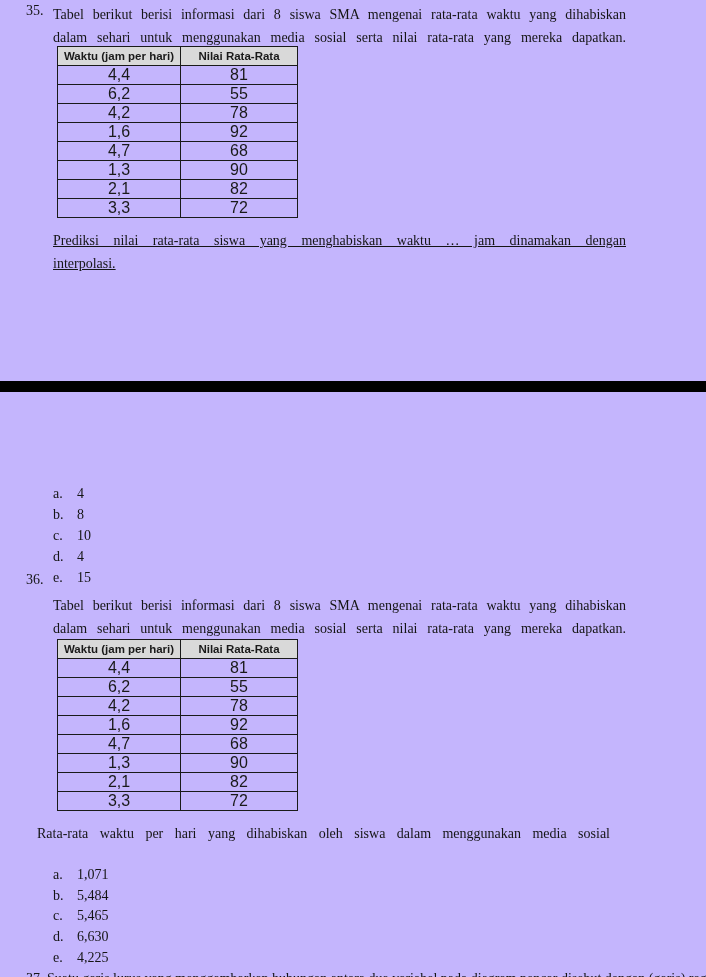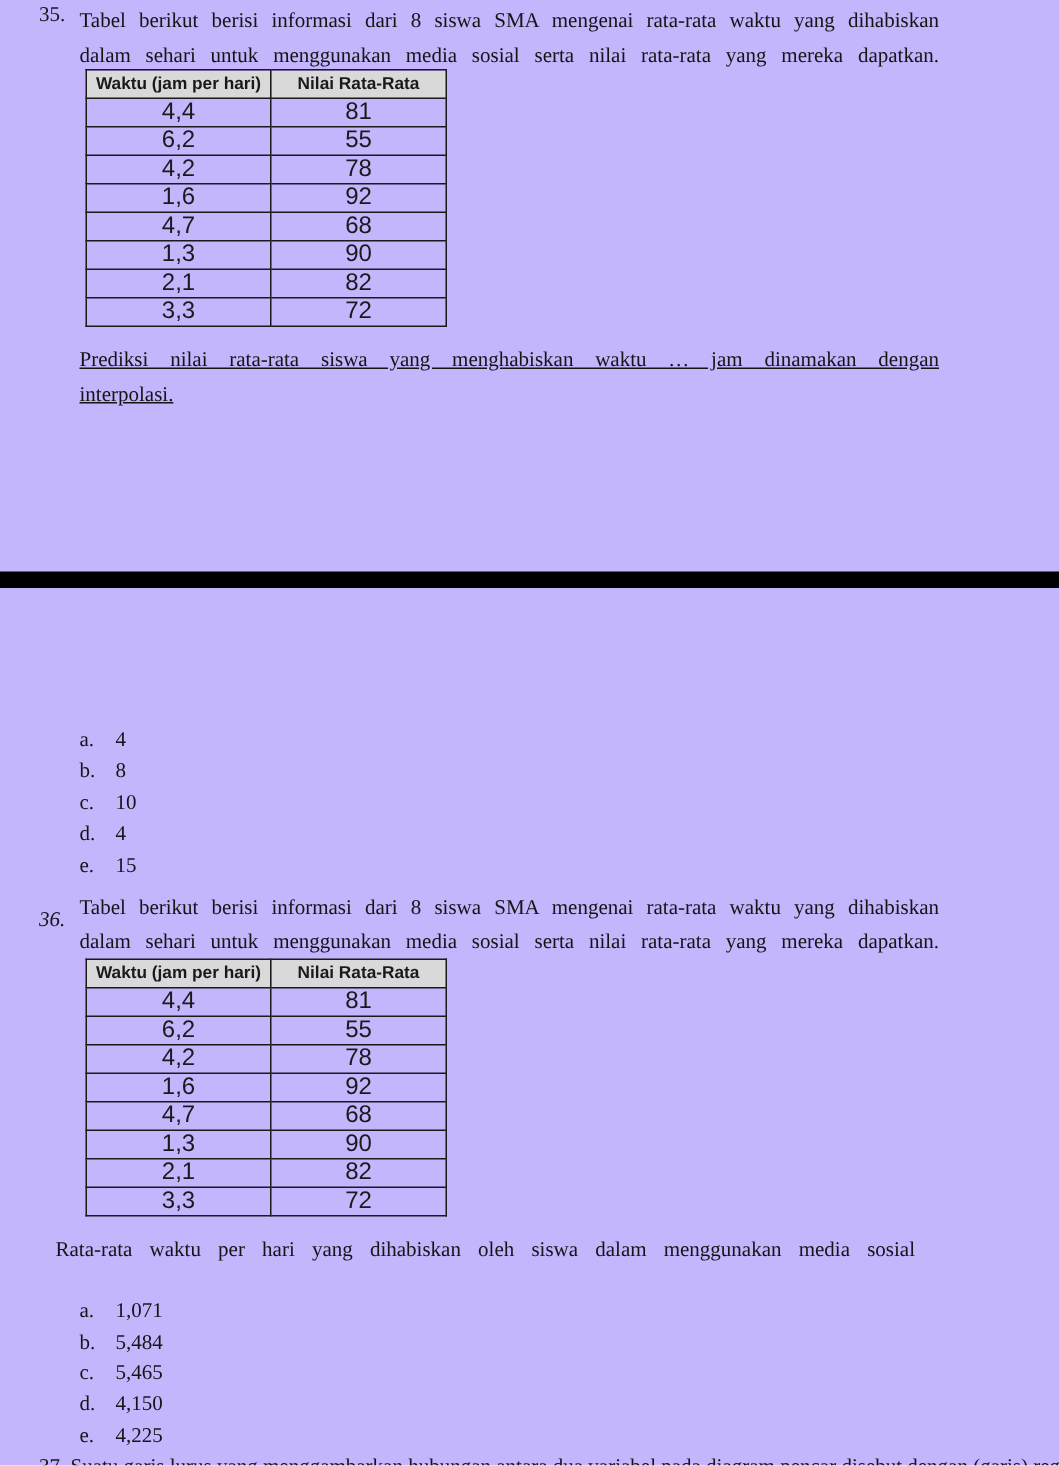--- a/index.html
+++ b/index.html
@@ -142,21 +142,21 @@
       <div class="opt-row">
         <span class="opt-letter">d.</span>
         <span class="opt-value">4</span>
       </div>
       <div class="opt-row">
         <span class="opt-letter">e.</span>
         <span class="opt-value">15</span>
       </div>
     </div>
 
-  <div class="abs q-number" style="left:26px; top:606px;font-style:italic;">36.</div>
+  <div class="abs q-number" style="left:26px; top:572px;">36.</div>
   <div class="abs q-lines" style="left:53px; top:594px;">
     <div class="line-justify">Tabel berikut berisi informasi dari 8 siswa SMA mengenai rata-rata waktu yang dihabiskan</div>
     <div class="line-justify">dalam sehari untuk menggunakan media sosial serta nilai rata-rata yang mereka dapatkan.</div>
   </div>
 
   <table class="abs grade-table" style="left:57px; top:639px;">
     <colgroup>
         <col style="width:123px">
         <col style="width:117px">
       </colgroup>
@@ -214,21 +214,21 @@
       <div class="opt-row">
         <span class="opt-letter">b.</span>
         <span class="opt-value">5,484</span>
       </div>
       <div class="opt-row">
         <span class="opt-letter">c.</span>
         <span class="opt-value">5,465</span>
       </div>
       <div class="opt-row">
         <span class="opt-letter">d.</span>
-        <span class="opt-value">4,150</span>
+        <span class="opt-value">6,630</span>
       </div>
       <div class="opt-row">
         <span class="opt-letter">e.</span>
         <span class="opt-value">4,225</span>
       </div>
     </div>
 
   <div class="abs clipped-line" style="left:26px; top:971px;">37. Suatu garis lurus yang menggambarkan hubungan antara dua variabel pada diagram pencar disebut dengan (garis) regresi linier</div>
 
 </div>

